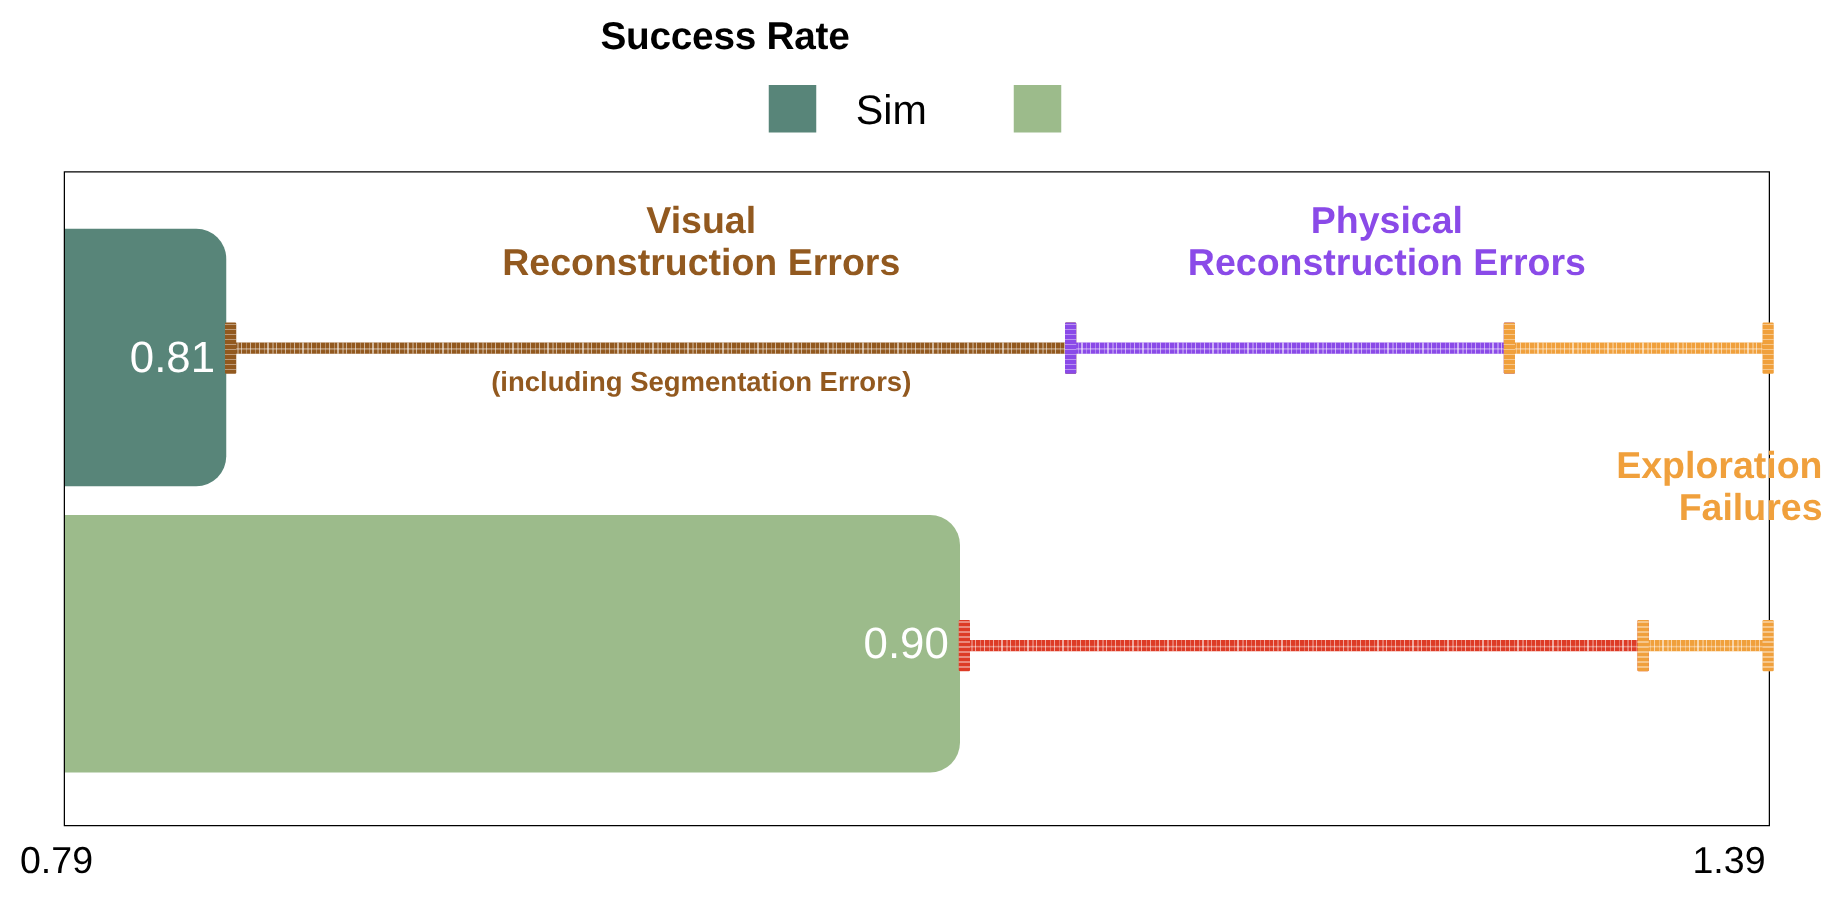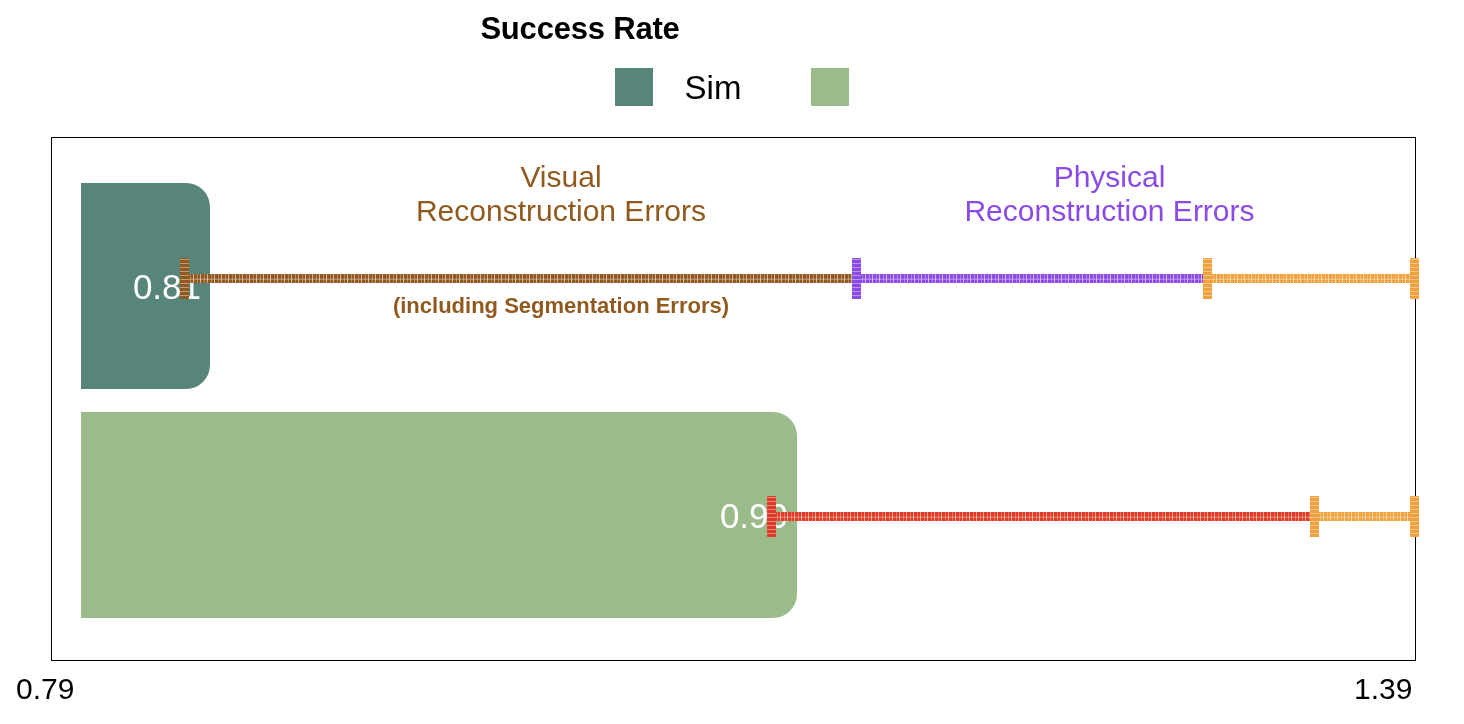--- a/index.html
+++ b/index.html
@@ -23,21 +23,21 @@
   .legend-label{font-size:33px;color:#000000;line-height:1;}
 
   
   #plot-area{
     position:absolute;left:51px;top:137px;width:1365px;height:524px;
     border:1.6px solid #000000;box-sizing:border-box;background:#ffffff;
   }
   #plot-inner{position:absolute;left:0;top:0;width:100%;height:100%;}
 
   
-  .bar{position:absolute;margin-left:29px;}
+  .bar{position:absolute;}
   #bar-sim{left:0px;top:45px;height:206px;width:129px;
            background:#588579;border-radius:0 24px 24px 0;}
   #bar-real{left:0px;top:274px;height:206px;width:716px;
             background:#9cbb8b;border-radius:0 24px 24px 0;}
   .bar-value{
     position:absolute;right:9px;top:50%;transform:translateY(-50%);
     color:#ffffff;font-size:35px;line-height:1;white-space:nowrap;
   }
 
   
@@ -65,21 +65,21 @@
     content:"";position:absolute;left:0;top:0;right:0;bottom:0;
     background:repeating-linear-gradient(0deg,
         rgba(255,255,255,0) 0px, rgba(255,255,255,0) 3px,
         rgba(255,255,255,.40) 3px, rgba(255,255,255,.40) 4px);
     pointer-events:none;
   }
   .cap-l{left:-4px;}
   .cap-r{right:-5px;}
 
   
-  .annot{position:absolute;text-align:center;font-weight:normal;line-height:1.14;}
+  .annot{position:absolute;text-align:center;font-weight:bold;line-height:1.14;}
   #annot-visual{left:224px;top:22px;width:570px;font-size:30px;color:#92591f;}
   #annot-visual-sub{left:224px;top:155px;width:570px;font-size:22px;
                     color:#92591f;font-weight:bold;text-align:center;}
   #annot-physical{left:760px;top:22px;width:595px;font-size:30px;color:#8a4ae8;}
   #annot-explore{left:1096px;top:218px;width:310px;font-size:30px;color:#f0a03c;
                  text-align:right;}
   #annot-depth{left:740px;top:305px;width:465px;font-size:30px;color:#dd3b26;}
 
   
   .tick-label{position:absolute;top:672px;font-size:30px;color:#000000;}
@@ -146,19 +146,23 @@
       <div>Visual</div>
       <div>Reconstruction Errors</div>
     </div>
     <div class="annot" id="annot-visual-sub">(including Segmentation Errors)</div>
 
     <div class="annot" id="annot-physical">
       <div>Physical</div>
       <div>Reconstruction Errors</div>
     </div>
 
+    <div class="annot" id="annot-explore">
+      <div>Exploration</div>
+      <div>Failures</div>
+    </div>
 
 
   </div>
 </div>
 
 <div class="tick-label" id="tick-min">0.79</div>
 <div class="tick-label" id="tick-max">1.39</div>
 
 </body></html>

